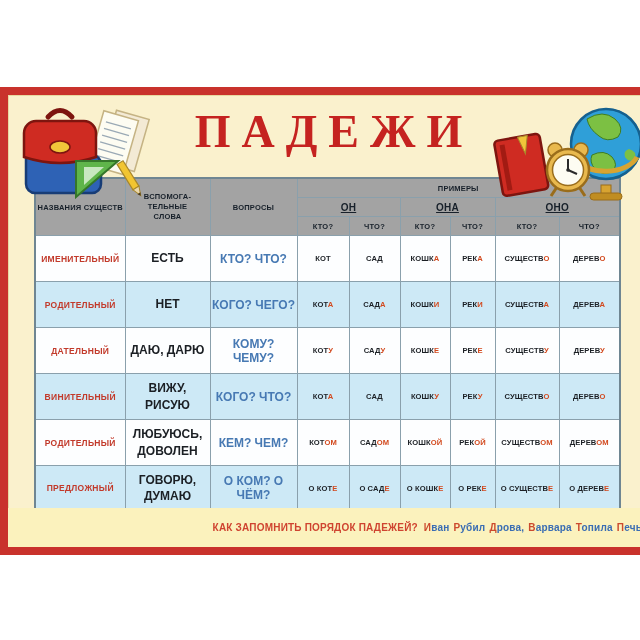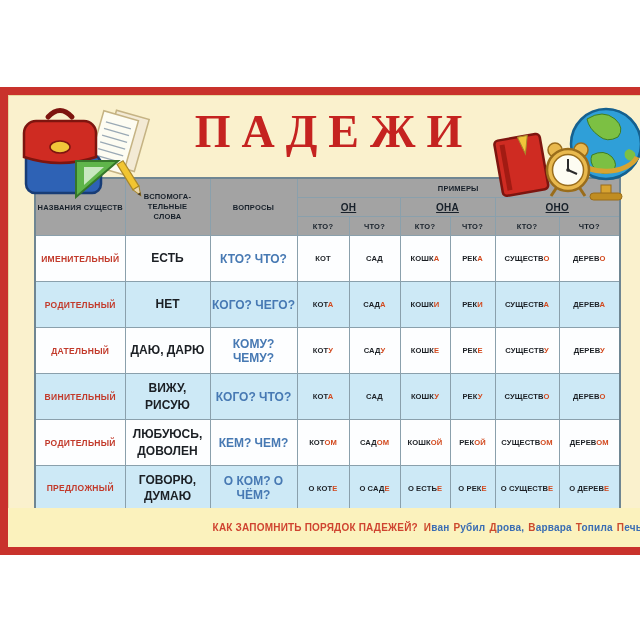--- a/index.html
+++ b/index.html
@@ -205,21 +205,21 @@
             <td class="ex"><span class="st">СУЩЕСТВ</span><span class="en">ОМ</span></td>
             <td class="ex"><span class="st">ДЕРЕВ</span><span class="en">ОМ</span></td>
           </tr>
           <tr>
             <td class="case">ПРЕДЛОЖНЫЙ</td>
             <td class="aux">ГОВОРЮ,
 ДУМАЮ</td>
             <td class="q">О КОМ? О ЧЁМ?</td>
             <td class="ex"><span class="st">О КОТ</span><span class="en">Е</span></td>
             <td class="ex"><span class="st">О САД</span><span class="en">Е</span></td>
-            <td class="ex"><span class="st">О ЕСТЬ</span><span class="en">Е</span></td>
+            <td class="ex"><span class="st">О КОШК</span><span class="en">Е</span></td>
             <td class="ex"><span class="st">О РЕК</span><span class="en">Е</span></td>
             <td class="ex"><span class="st">О СУЩЕСТВ</span><span class="en">Е</span></td>
             <td class="ex"><span class="st">О ДЕРЕВ</span><span class="en">Е</span></td>
           </tr>
         </tbody>
     </table>
 
     <div class="caption">
       <span class="cap-q">КАК ЗАПОМНИТЬ ПОРЯДОК ПАДЕЖЕЙ?</span>
       <span class="cap-words"><span class="wrd"><span class="ini">И</span><span class="rst">ван</span></span><span class="wrd"><span class="ini">Р</span><span class="rst">убил</span></span><span class="wrd"><span class="ini">Д</span><span class="rst">рова,</span></span><span class="wrd"><span class="ini">В</span><span class="rst">арвара</span></span><span class="wrd"><span class="ini">Т</span><span class="rst">опила</span></span><span class="wrd"><span class="ini">П</span><span class="rst">ечь.</span></span></span>

